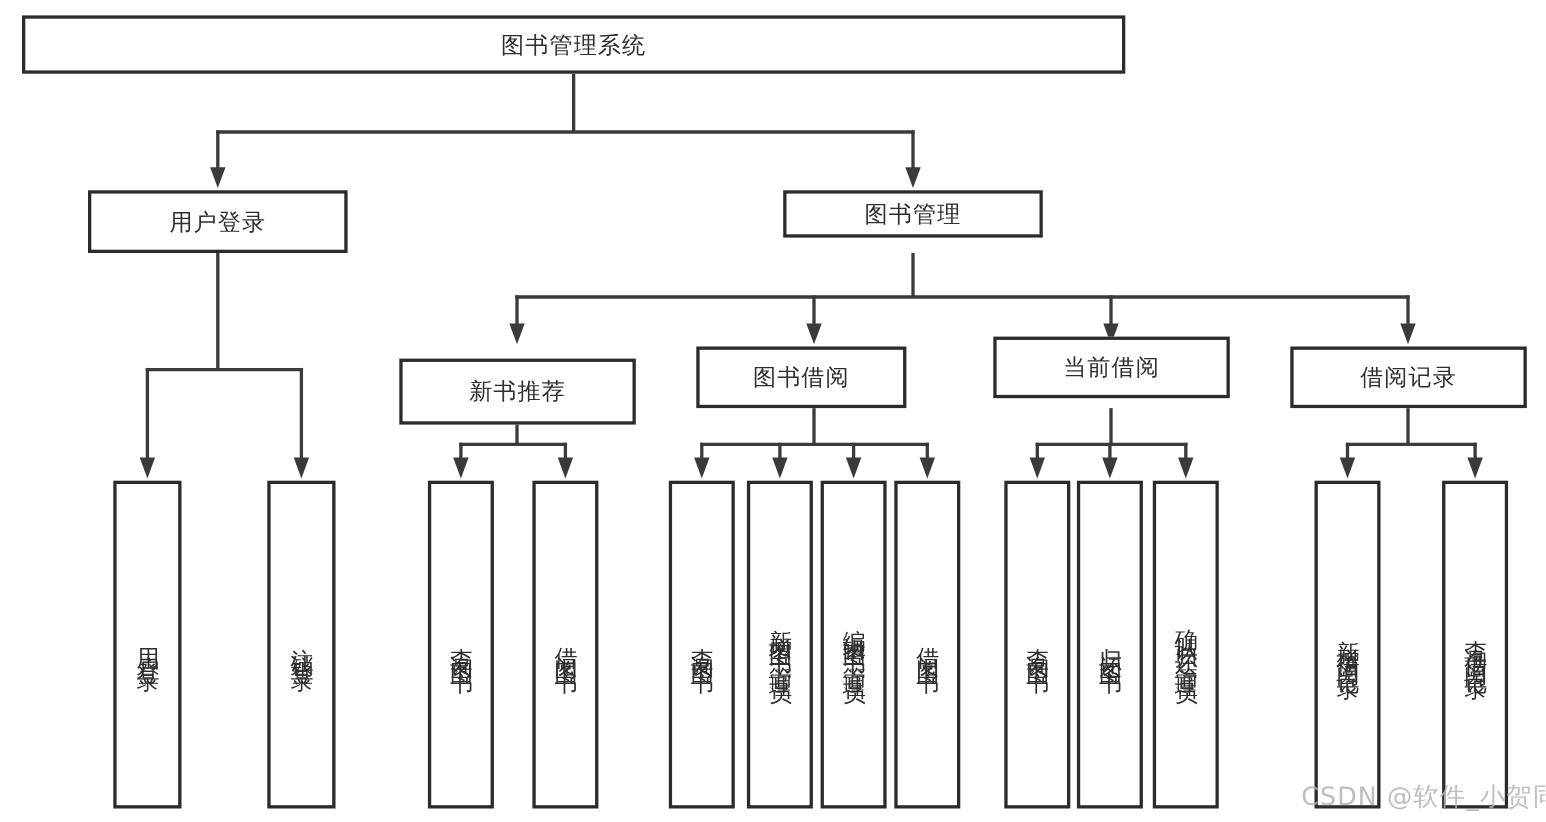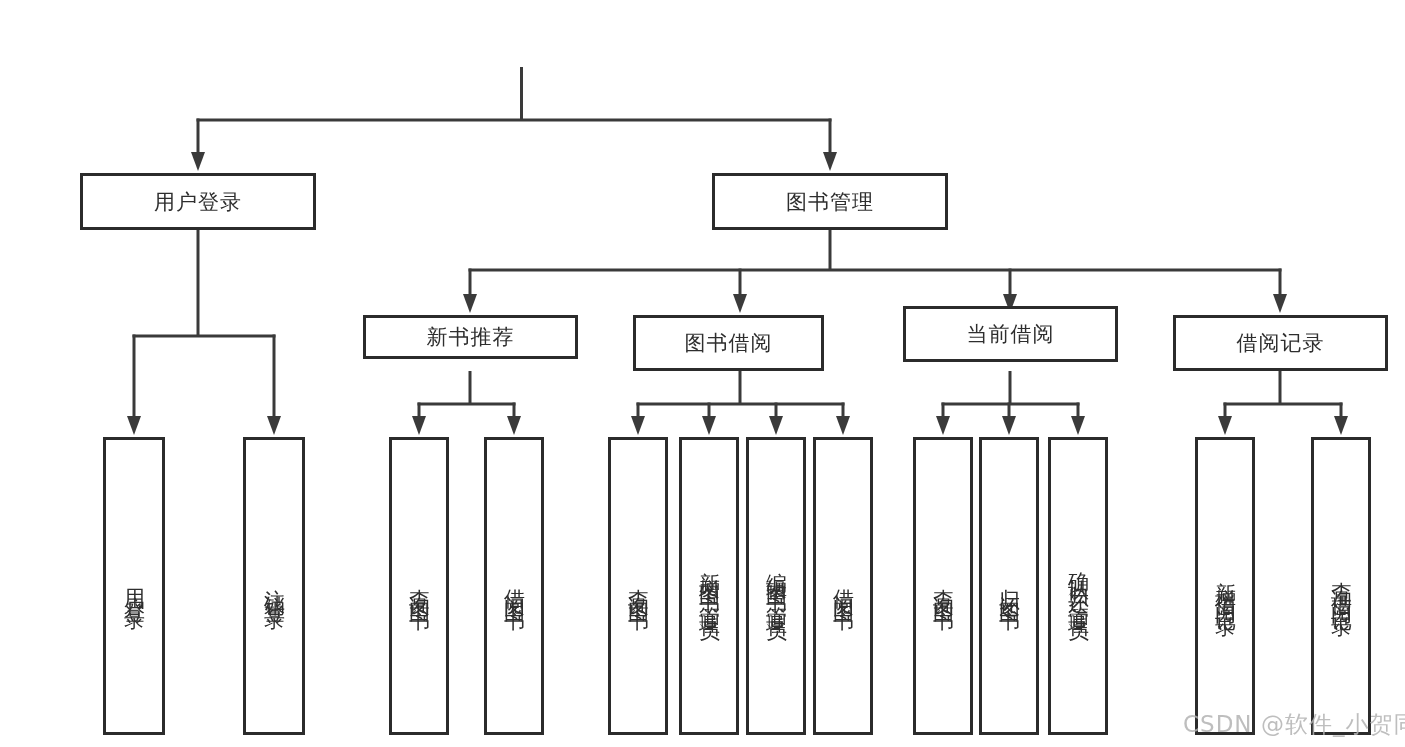--- a/index.html
+++ b/index.html
@@ -110,29 +110,32 @@
       <polygon points="769,416 783,416 776,435"></polygon>
       <polygon points="836,416 850,416 843,435"></polygon>
       <polygon points="936,416 950,416 943,435"></polygon>
       <polygon points="1002,416 1016,416 1009,435"></polygon>
       <polygon points="1071,416 1085,416 1078,435"></polygon>
       <polygon points="1218,416 1232,416 1225,435"></polygon>
       <polygon points="1334,416 1348,416 1341,435"></polygon>
     </g>
   </svg>
 
+  <div class="node" style="left:20px;top:14px;width:1003px;height:53px;">
+    <span>图书管理系统</span>
+  </div>
 
   <div class="node" style="left:80px;top:173px;width:236px;height:57px;">
     <span>用户登录</span>
   </div>
-  <div class="node" style="left:712px;top:173px;width:236px;height:57px;">
+  <div class="node" style="left:712px;top:173px;width:236px;height:43px;">
     <span>图书管理</span>
   </div>
 
-  <div class="node" style="left:363px;top:315px;width:215px;height:44px;">
+  <div class="node" style="left:363px;top:326px;width:215px;height:60px;">
     <span>新书推荐</span>
   </div>
   <div class="node" style="left:633px;top:315px;width:191px;height:56px;">
     <span>图书借阅</span>
   </div>
   <div class="node" style="left:903px;top:306px;width:215px;height:56px;">
     <span>当前借阅</span>
   </div>
   <div class="node" style="left:1173px;top:315px;width:215px;height:56px;text-align:center;">
     <span>借阅记录</span>

